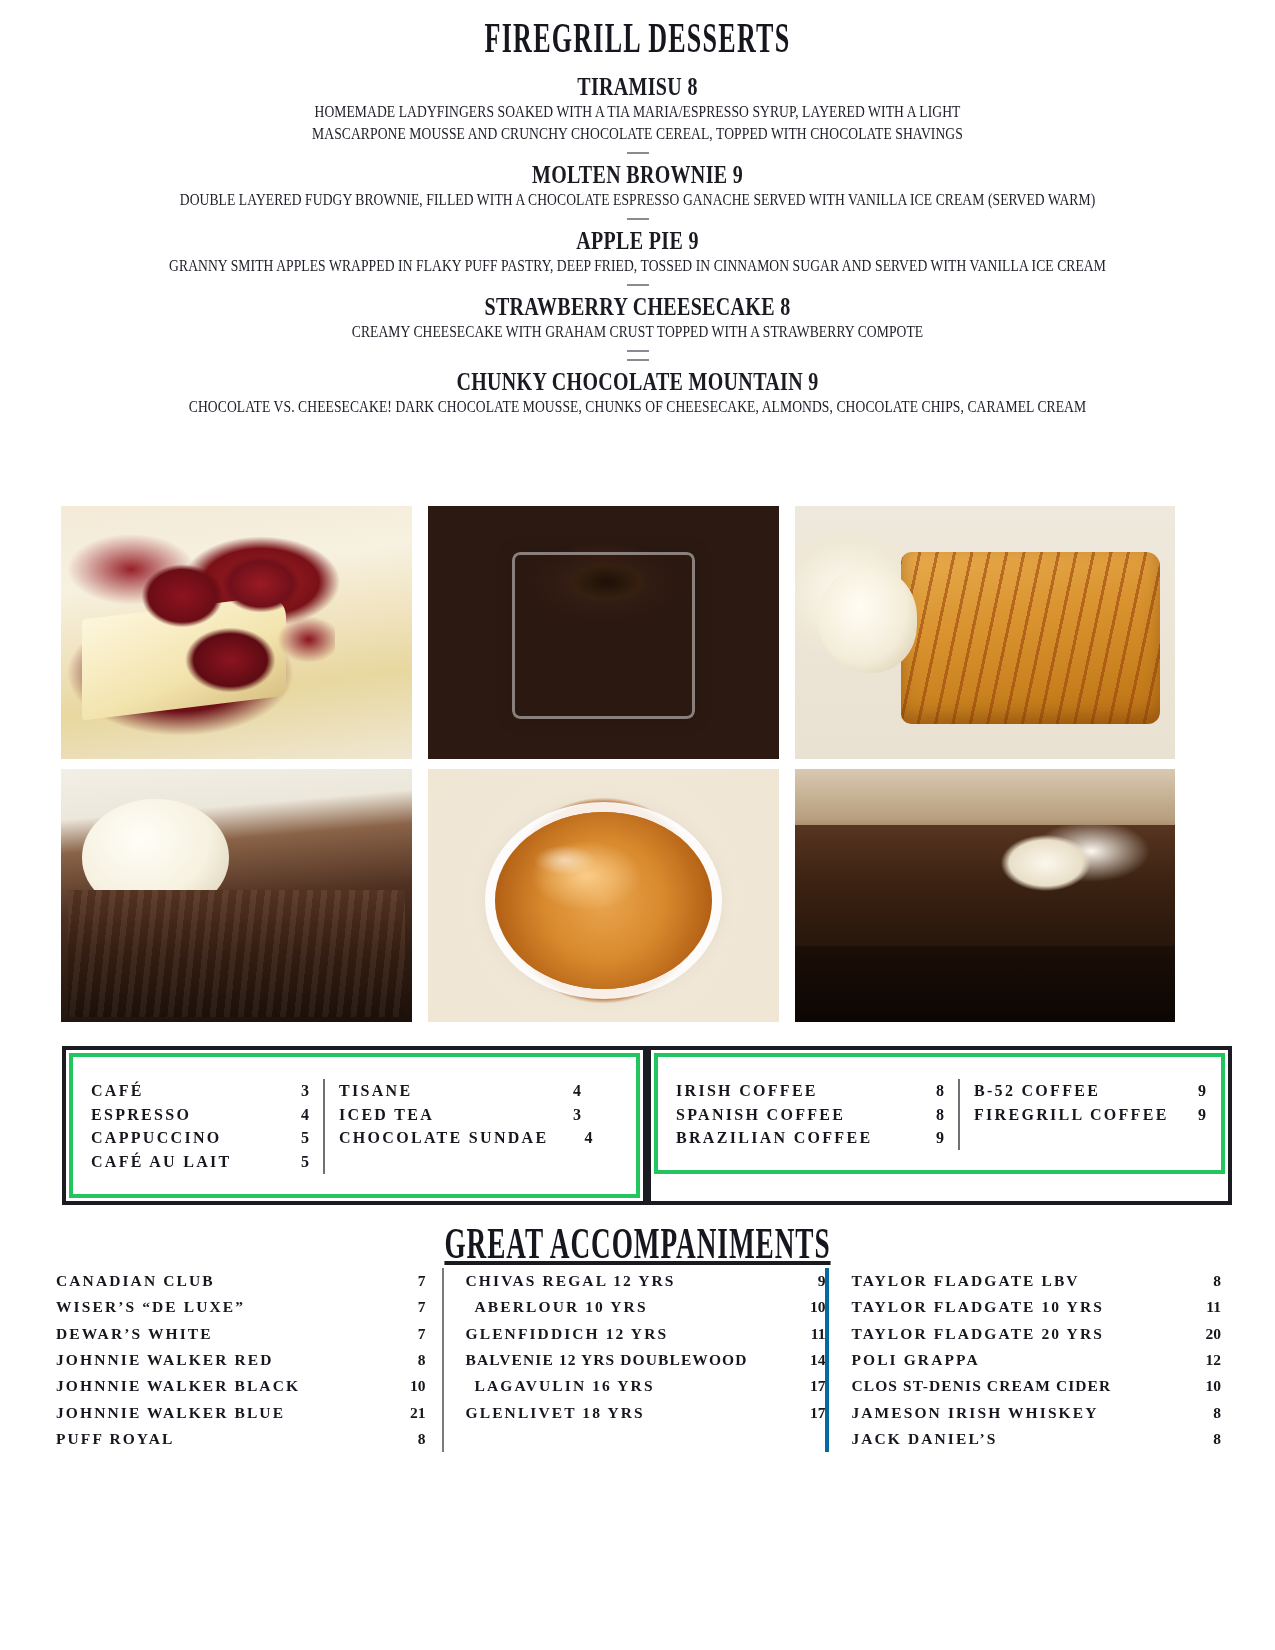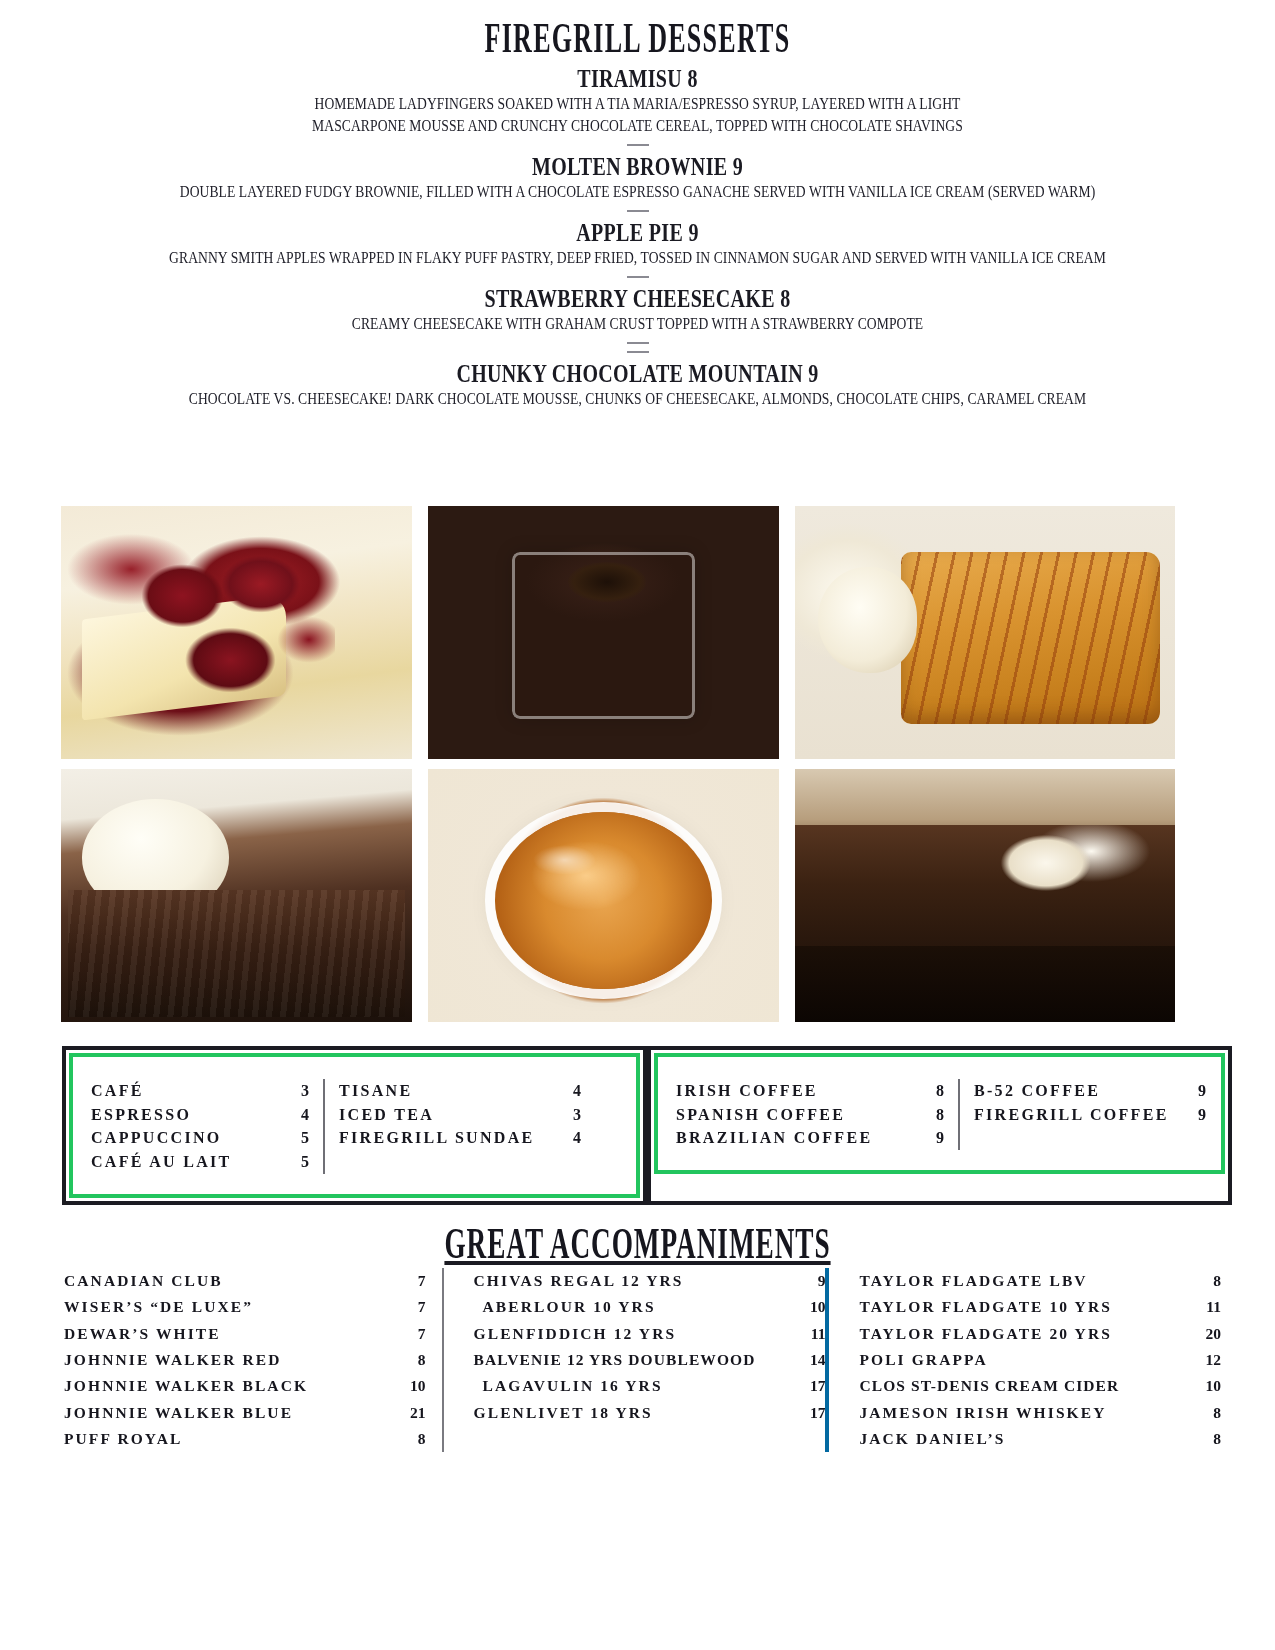--- a/index.html
+++ b/index.html
@@ -34,21 +34,21 @@
     letter-spacing:1.5px;
     transform:scaleX(.62);
     transform-origin:center top;
     margin:0;
     color:#16161e;
     white-space:nowrap;
   }
   .section-title-wrap{height:48px;margin-top:6px;}
 
   
-  .desserts{margin:8px;padding:0 20px;}
+  .desserts{margin:16px;padding:0 20px;}
   .dessert{text-align:center;}
   .d-name{
     font-weight:700;
     font-size:25px;
     letter-spacing:.4px;
     transform:scaleX(.80);
     transform-origin:center;
     white-space:nowrap;
     line-height:1.16;
     margin:0;
@@ -232,21 +232,21 @@
     position:absolute;left:56px;top:1268px;width:1165px;
     display:flex;
   }
   .acol{display:flex;flex-direction:column;}
   .acol.a1{width:380px;padding-right:16px;}
   .acol.a2{width:370px;padding-left:22px;border-left:2px solid #7a7a80;}
   .acol.a3{width:380px;padding-left:22px;border-left:4px solid #0369a1;}
   .aline{
     display:flex;align-items:baseline;
     font-weight:700;font-size:15.5px;letter-spacing:2.1px;
-    line-height:1.70;white-space:nowrap;color:#16161e;margin-left:8px;
+    line-height:1.70;white-space:nowrap;color:#16161e;
   }
   .aline .nm{flex:0 0 auto;}
   .aline .sp{flex:1 1 auto;}
   .aline .pr{flex:0 0 auto;letter-spacing:0;padding-left:8px;}
   .aline.indent{padding-left:9px;}
   .aline.tight{letter-spacing:1.1px;}
 </style>
 </head>
 <body>
 
@@ -336,21 +336,21 @@
             <span class="nm">TISANE</span>
             <span class="sp"></span>
             <span class="pr">4</span>
           </div>
           <div class="coffee-line c1-b">
             <span class="nm">ICED TEA</span>
             <span class="sp"></span>
             <span class="pr">3</span>
           </div>
           <div class="coffee-line c1-b">
-            <span class="nm">FIREGRILL SUNDAE</span>
+            <span class="nm">CHOCOLATE SUNDAE</span>
             <span class="sp"></span>
             <span class="pr">4</span>
           </div>
         </div>
       </div>
     </div>
 
     <div class="coffee-box">
       <div class="coffee-box-inner cb-right">
         <div class="coffee-col first">

